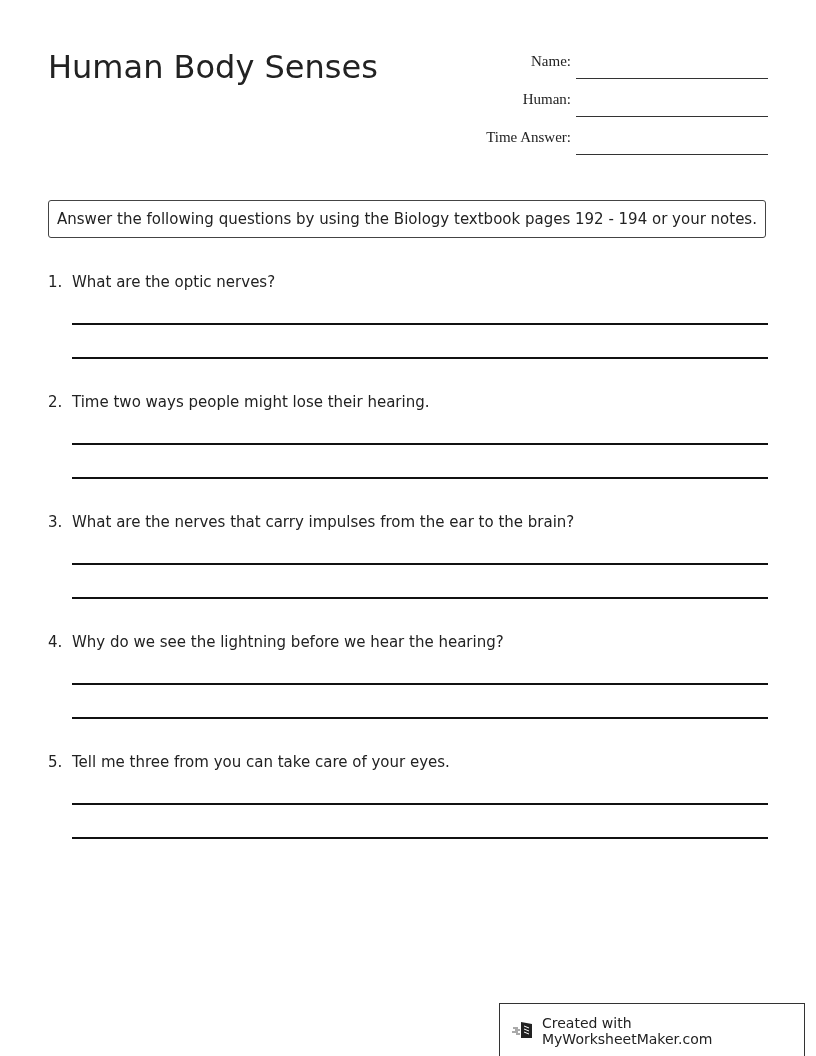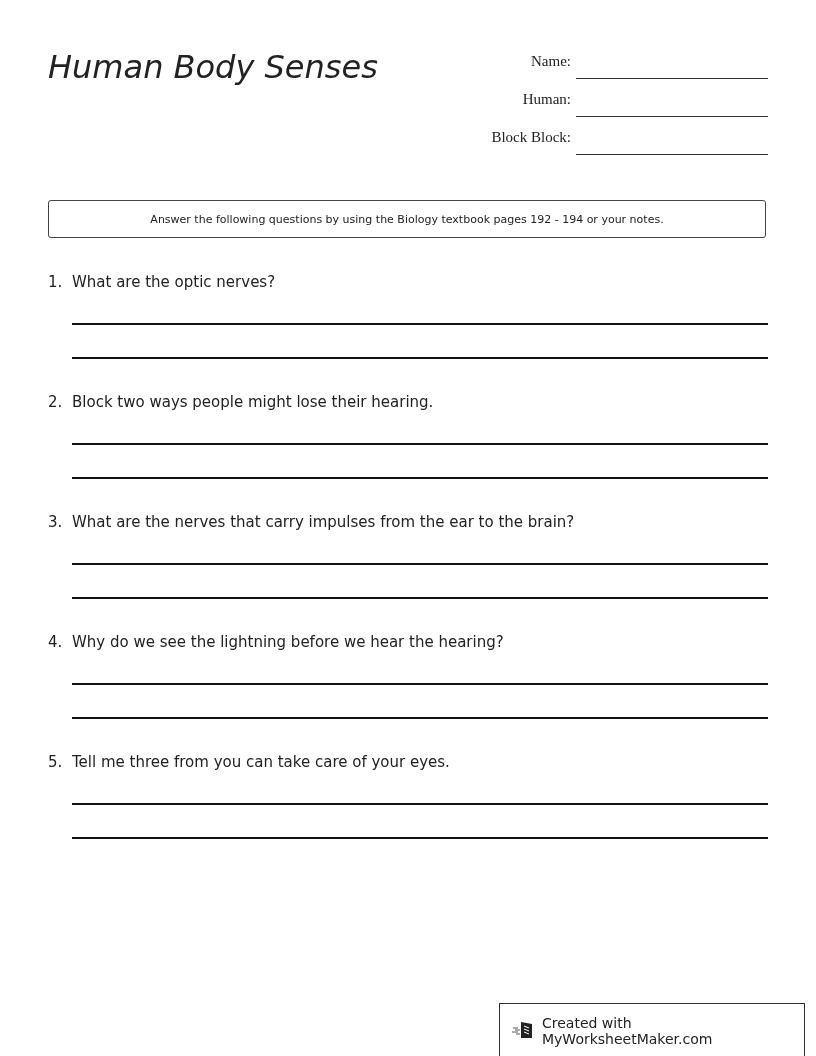--- a/index.html
+++ b/index.html
@@ -1,21 +1,21 @@
 <!DOCTYPE html>
 <html><head>
 <meta charset="utf-8">
 <style>
   html, body { margin:0; padding:0; background:#ffffff; }
   body { width:816px; height:1056px; position:relative; overflow:hidden; color:#222; font-family:"DejaVu Sans", sans-serif; }
-  .title { position:absolute; left:48px; top:48px; font-size:32px; font-weight:normal; color:#222; letter-spacing:0px; font-family:"DejaVu Sans", sans-serif;font-style:italic; }
+  .title { position:absolute; left:48px; top:48px; font-size:32px; font-weight:normal; color:#222; letter-spacing:0px; font-family:"DejaVu Sans", sans-serif; }
   .field { position:absolute; left:470px; width:298px; height:20px; }
   .field-label { position:absolute; right:197px; top:0; font-family:"Liberation Serif", serif; font-size:15px; color:#222; white-space:nowrap; }
   .field-line { position:absolute; left:106px; right:0; bottom:-6px; border-bottom:1.3px solid #333; }
-  .instr { position:absolute; left:48px; top:200px; width:718px; height:38px; border:1px solid #444; border-radius:3px; box-sizing:border-box; display:flex; align-items:center; justify-content:center; font-size:11px; color:#222; font-family:"DejaVu Sans", sans-serif; }
+  .instr { position:absolute; left:48px; top:200px; width:718px; height:38px; border:1px solid #444; border-radius:3px; box-sizing:border-box; display:flex; align-items:center; justify-content:center; font-size:15px; color:#222; font-family:"DejaVu Sans", sans-serif; }
   .q { position:absolute; left:48px; width:720px; }
   .q-num { position:absolute; left:0; top:0; font-size:15px; color:#222; }
   .q-text { position:absolute; left:24px; top:0; font-size:15px; color:#222; white-space:nowrap; }
   .ans-line { position:absolute; left:24px; width:696px; border-bottom:2px solid #111; }
   .footer { position:absolute; left:499px; top:1003px; width:306px; height:56px; border:1px solid #333; box-sizing:border-box; display:flex; align-items:center; padding-left:12px; font-size:14px; color:#222; }
   .footer svg { margin-right:6px; }
 </style>
 </head>
 <body>
 
@@ -23,36 +23,36 @@
 
 <div class="field" style="top:53px;">
   <span class="field-label">Name:</span>
   <span class="field-line"></span>
 </div>
 <div class="field" style="top:91px;">
   <span class="field-label">Human:</span>
   <span class="field-line"></span>
 </div>
 <div class="field" style="top:129px;">
-  <span class="field-label">Block Block:</span>
+  <span class="field-label">Time Answer:</span>
   <span class="field-line"></span>
 </div>
 
 <div class="instr">Answer the following questions by using the Biology textbook pages 192 - 194 or your notes.</div>
 
 <div class="q" style="top:273px;">
   <span class="q-num">1.</span>
   <span class="q-text">What are the optic nerves?</span>
   <div class="ans-line" style="top:50px;"></div>
   <div class="ans-line" style="top:84px;"></div>
 </div>
 
 <div class="q" style="top:393px;">
   <span class="q-num">2.</span>
-  <span class="q-text">Block two ways people might lose their hearing.</span>
+  <span class="q-text">Time two ways people might lose their hearing.</span>
   <div class="ans-line" style="top:50px;"></div>
   <div class="ans-line" style="top:84px;"></div>
 </div>
 
 <div class="q" style="top:513px;">
   <span class="q-num">3.</span>
   <span class="q-text">What are the nerves that carry impulses from the ear to the brain?</span>
   <div class="ans-line" style="top:50px;"></div>
   <div class="ans-line" style="top:84px;"></div>
 </div>

